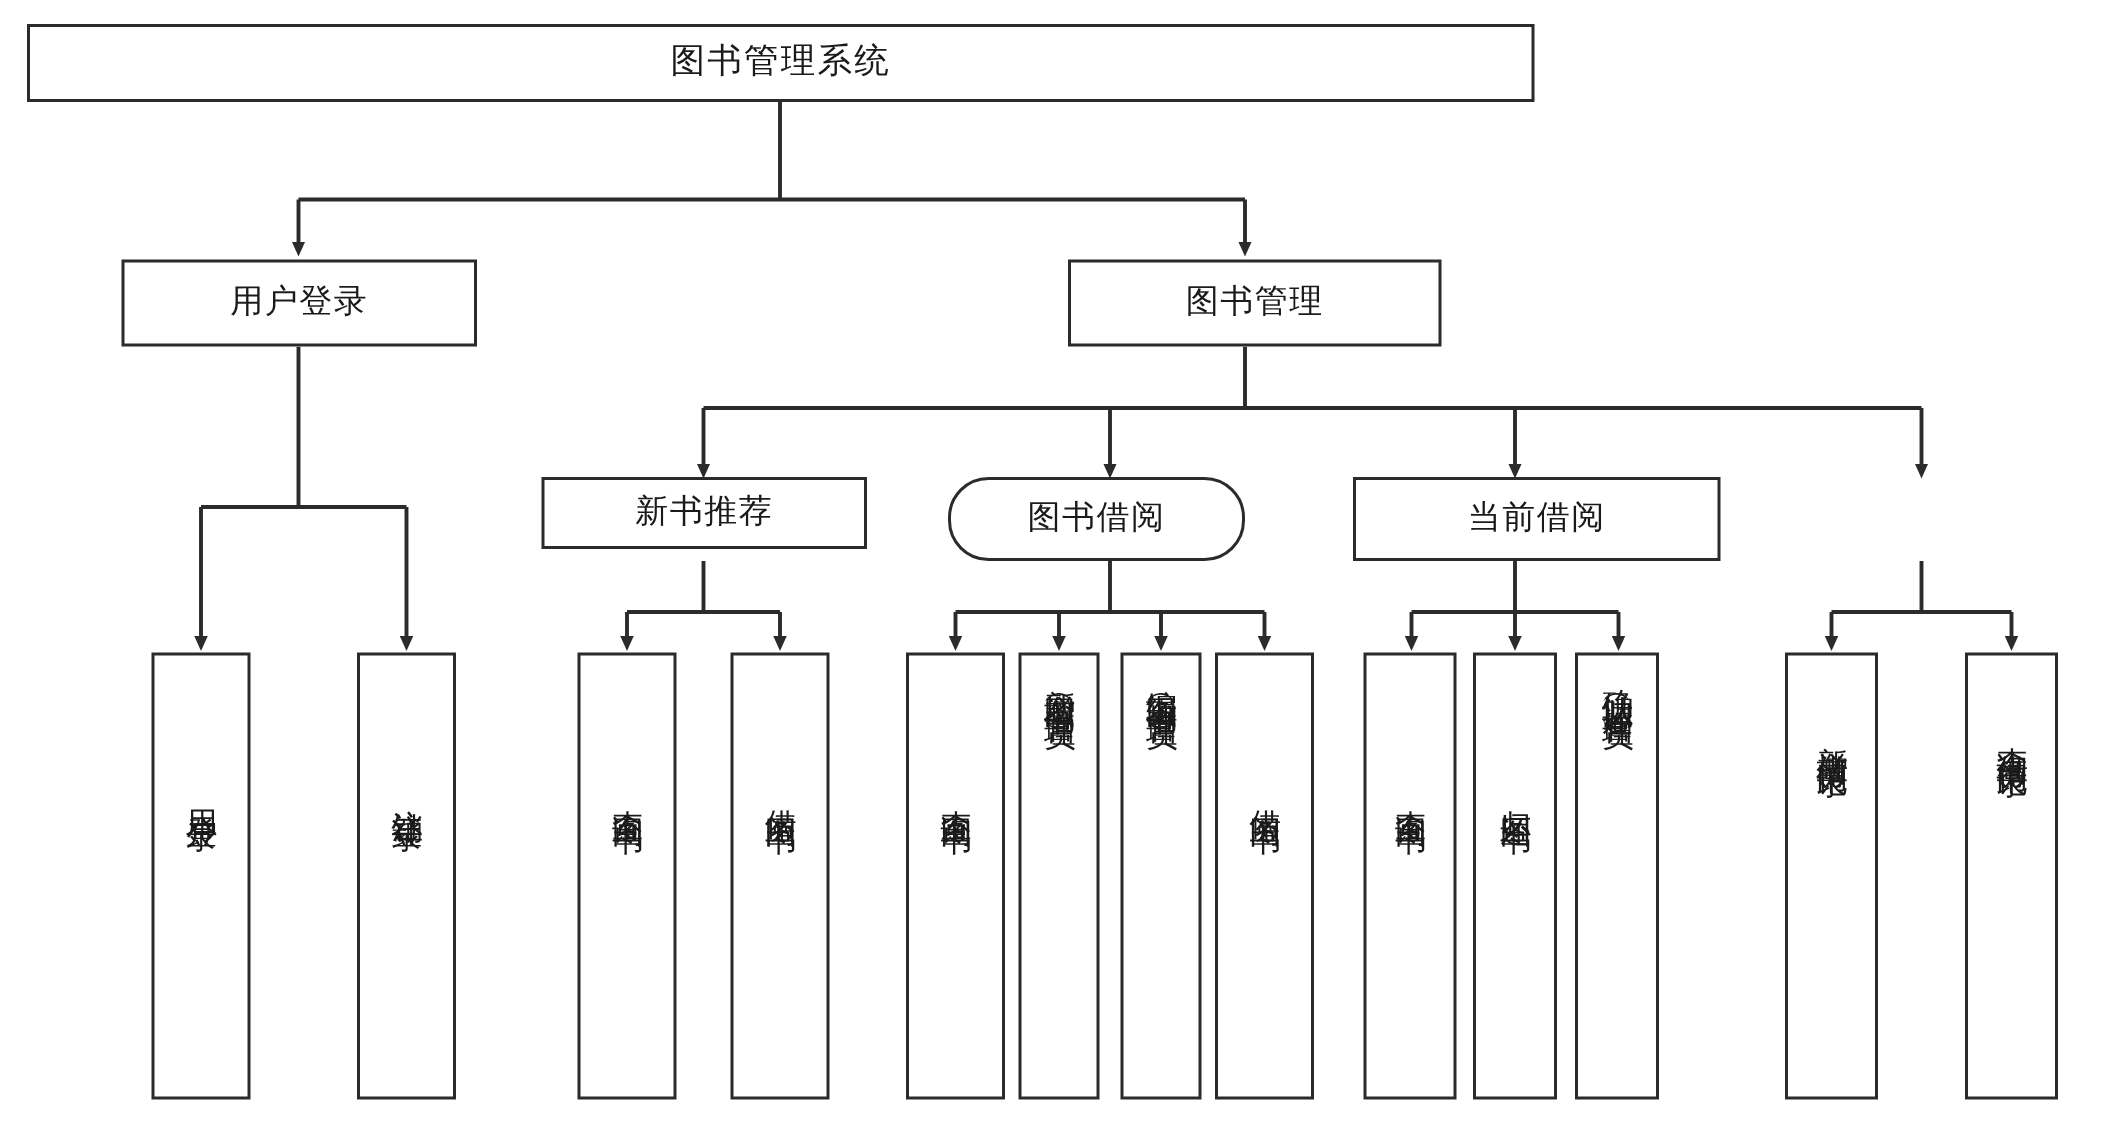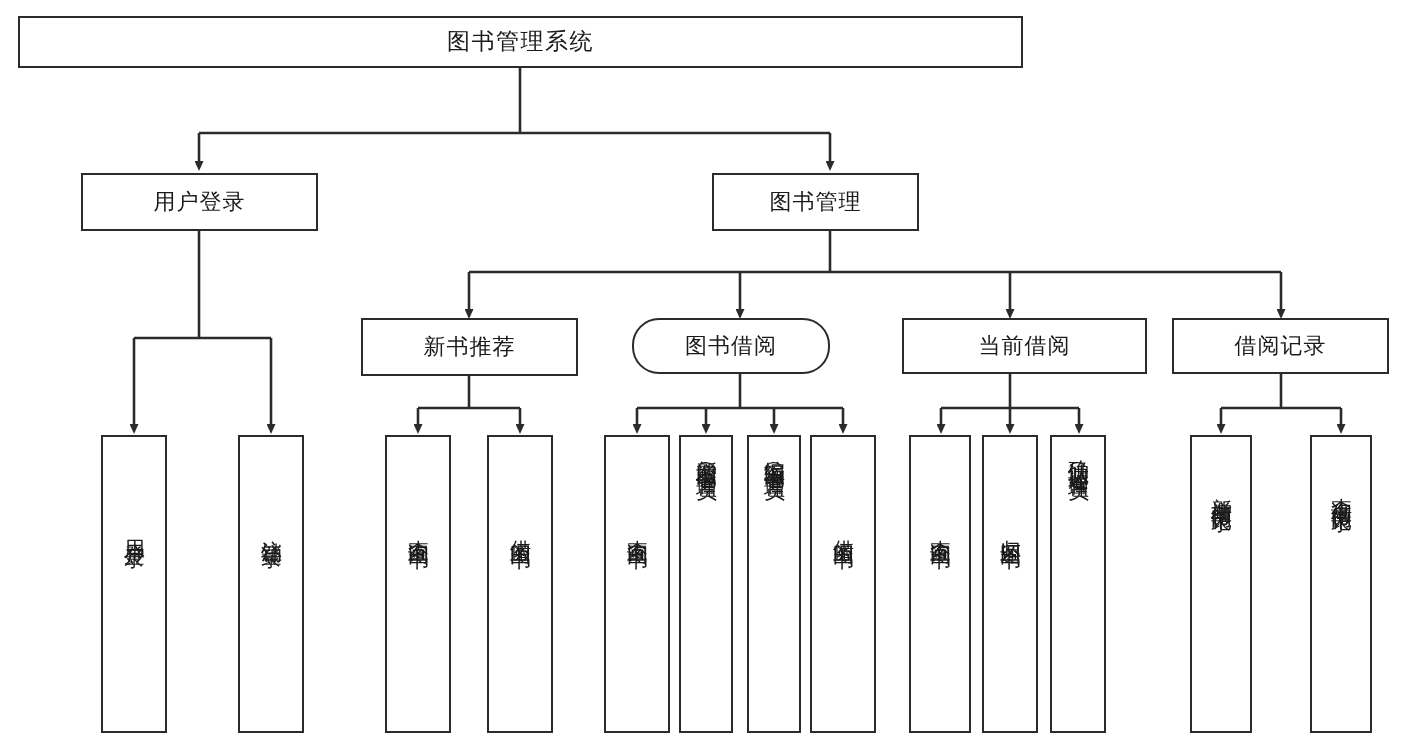--- a/index.html
+++ b/index.html
@@ -128,35 +128,32 @@
     </g>
   </svg>
 
   <div class="node horiz root" style="left:18px; top:16px; width:1005px; height:52px;">
     <span class="lbl">图书管理系统</span>
   </div>
 
   <div class="node horiz" style="left:81px; top:173px; width:237px; height:58px;">
     <span class="lbl">用户登录</span>
   </div>
-  <div class="node horiz" style="left:712px; top:173px; width:207px; height:58px;">
+  <div class="node horiz" style="left:712px; top:173px; width:249px; height:58px;">
     <span class="lbl">图书管理</span>
   </div>
 
-  <div class="node horiz" style="left:361px; top:318px; width:217px; height:58px;">
+  <div class="node horiz" style="left:361px; top:318px; width:217px; height:48px;">
     <span class="lbl">新书推荐</span>
   </div>
   <div class="node horiz" style="left:632px; top:318px; width:198px; height:56px;border-radius:27px;">
     <span class="lbl">图书借阅</span>
   </div>
   <div class="node horiz" style="left:902px; top:318px; width:245px; height:56px;">
     <span class="lbl">当前借阅</span>
-  </div>
-  <div class="node horiz" style="left:1172px; top:318px; width:217px; height:56px;">
-    <span class="lbl">借阅记录</span>
   </div>
 
   <div class="node vert" style="left:101px; top:435px; width:66px; height:298px; padding-top:86px;">
     <span class="lbl">用户登录</span>
   </div>
   <div class="node vert" style="left:238px; top:435px; width:66px; height:298px; padding-top:86px;">
     <span class="lbl">注销登录</span>
   </div>
 
   <div class="node vert" style="left:385px; top:435px; width:66px; height:298px; padding-top:86px;">

